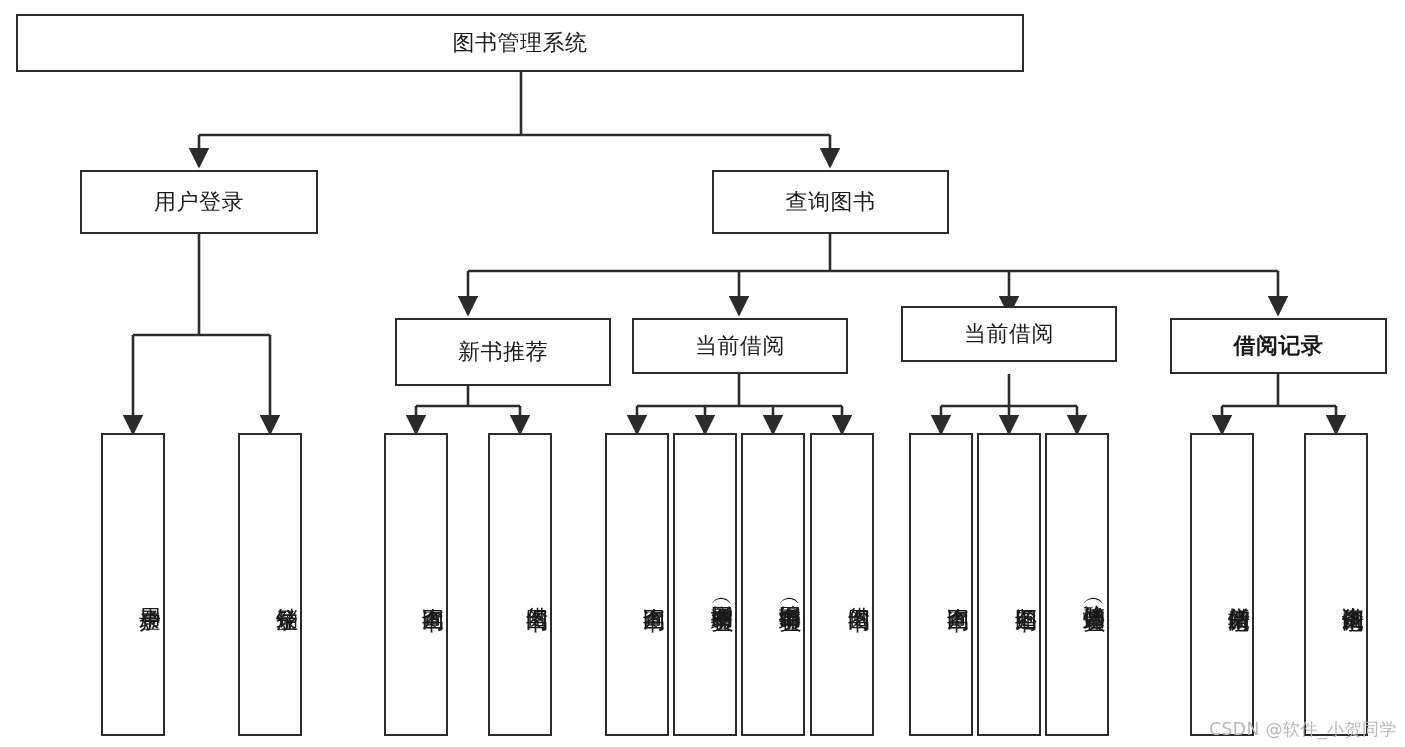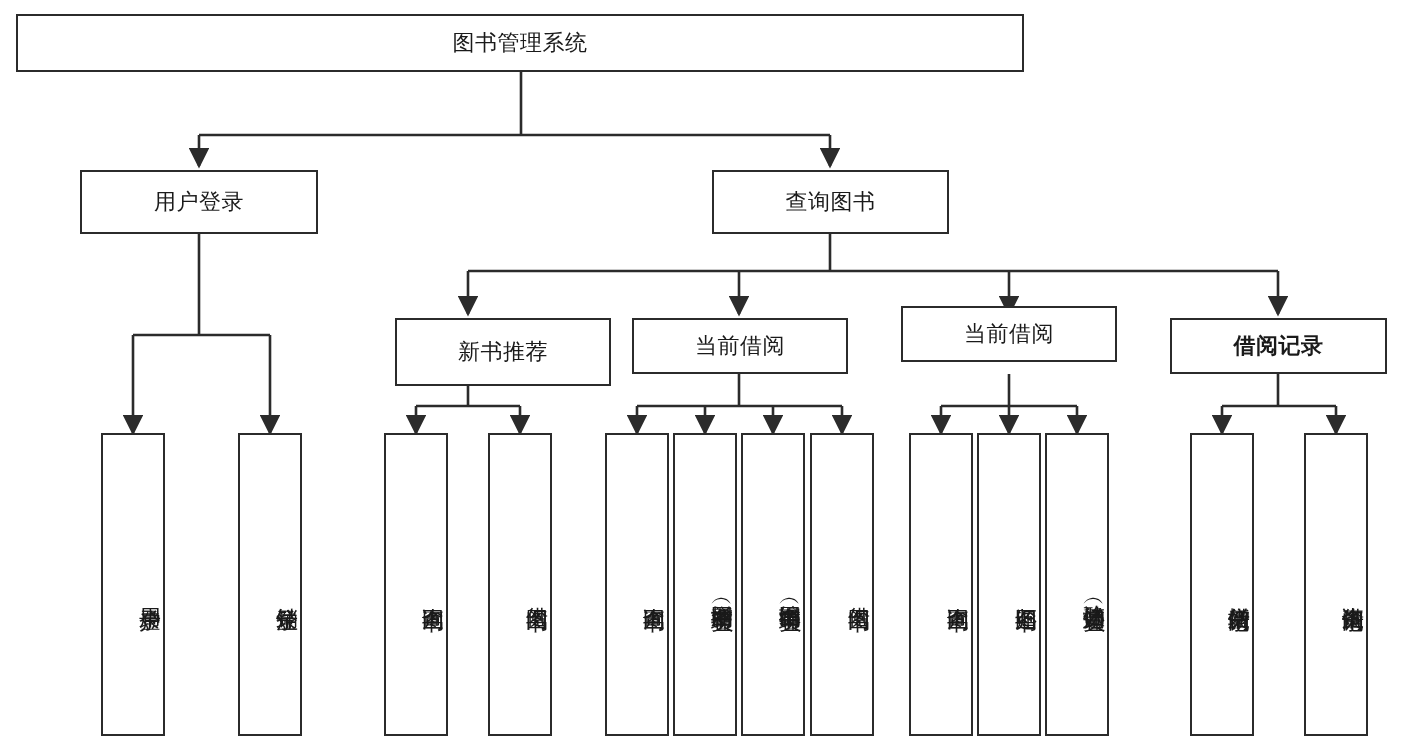--- a/index.html
+++ b/index.html
@@ -189,14 +189,15 @@
     <span class="label">确认归还（管理员）</span>
   </div>
 
   <div class="node node-leaf" style="left:1190px; top:433px; width:64px; height:303px;">
     <span class="label">新增借阅记录</span>
   </div>
   <div class="node node-leaf" style="left:1304px; top:433px; width:64px; height:303px;">
     <span class="label">查询借阅记录</span>
   </div>
 
+  <div id="watermark">CSDN @软件_小贺同学</div>
 
 </div>
 
 </body></html>

